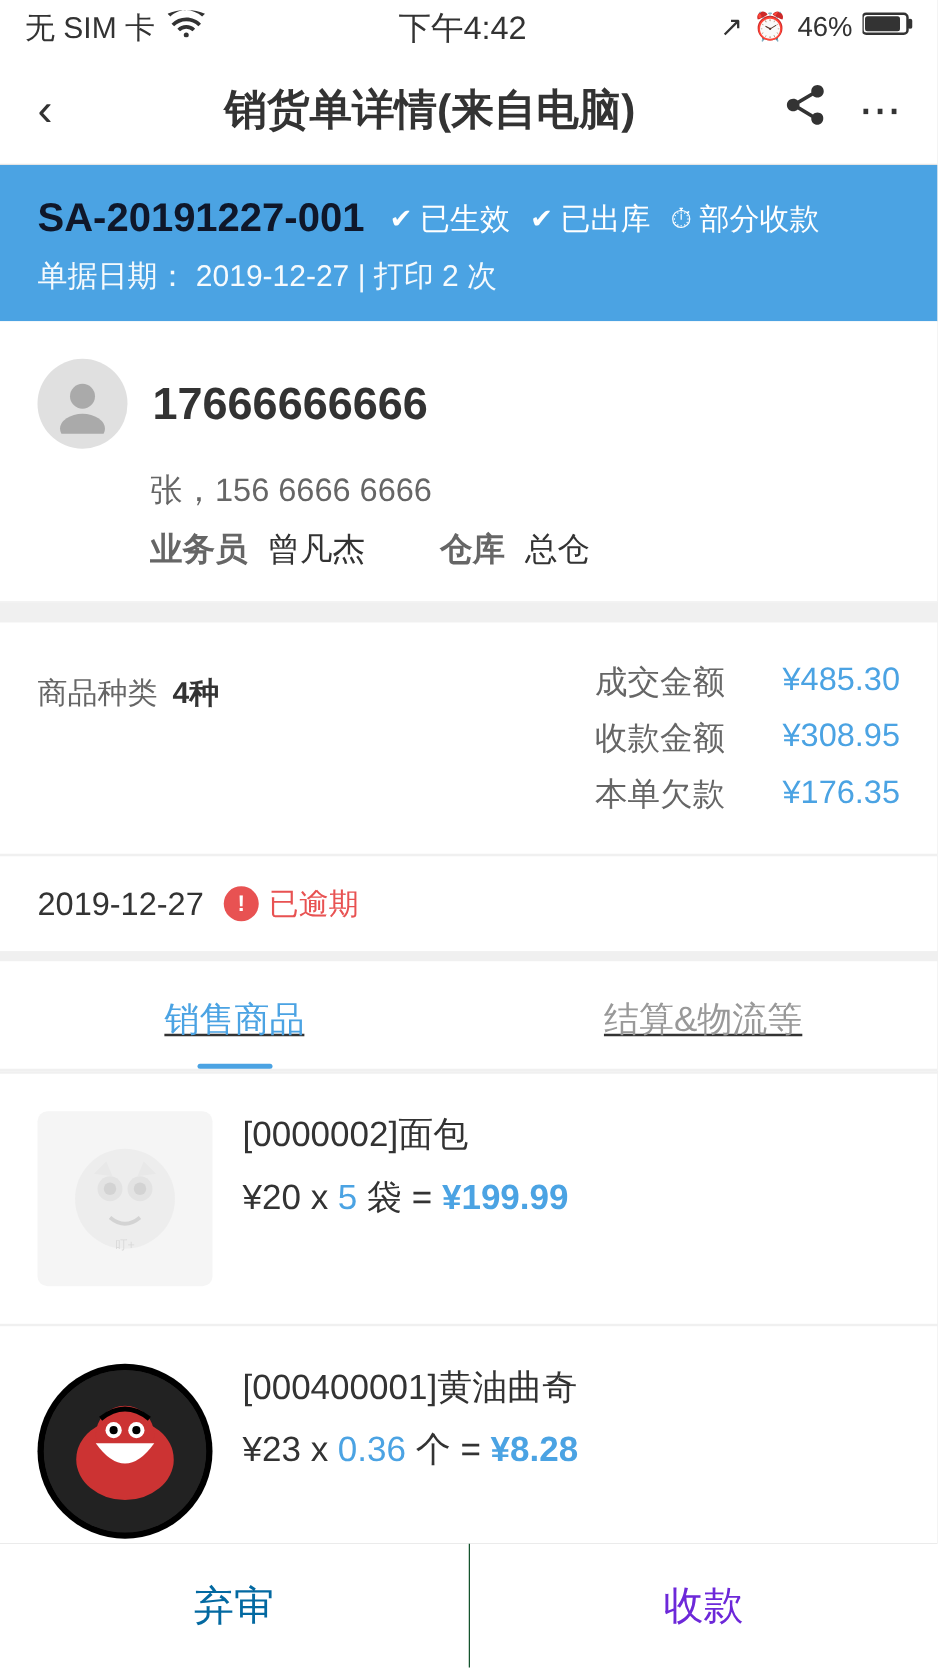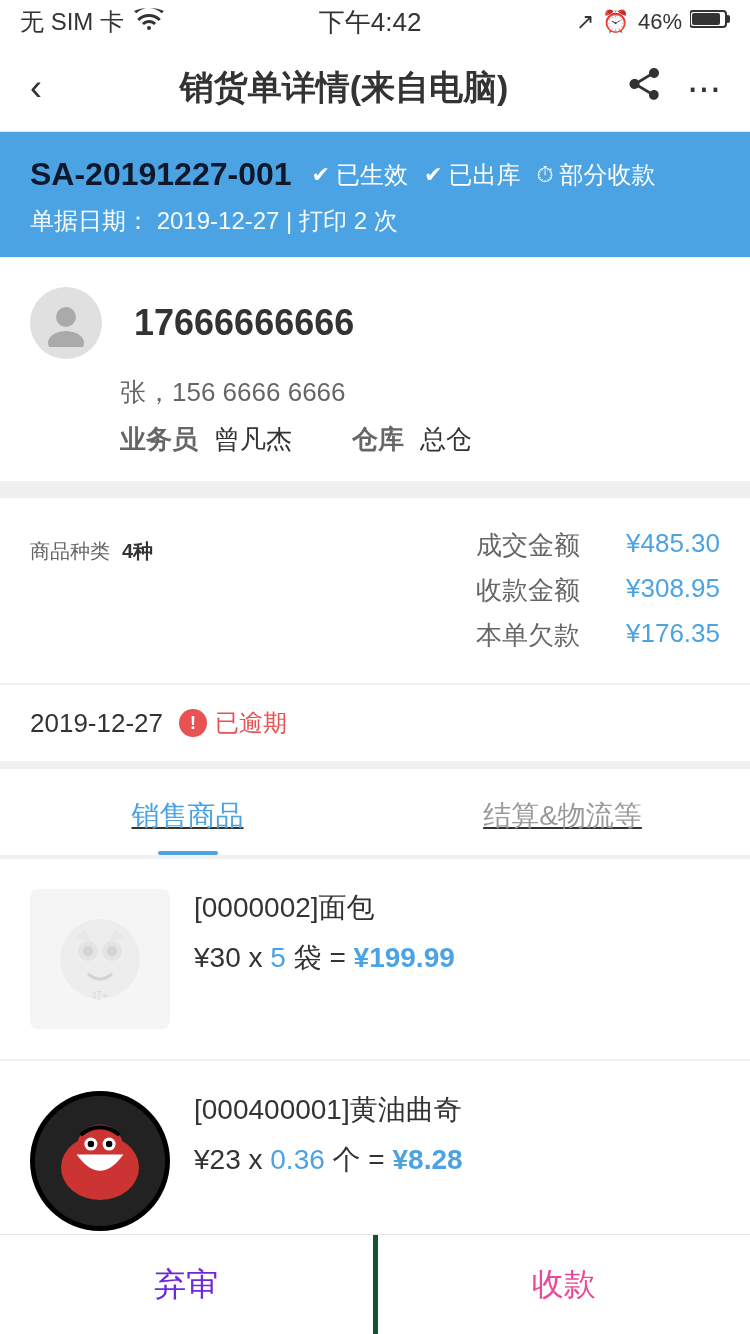--- a/index.html
+++ b/index.html
@@ -99,21 +99,21 @@
     
     .customer-section {
       background: #fff;
       padding: 30px 30px 24px;
       margin-top: 0;
       border-bottom: 1px solid #f0f0f0;
     }
     .customer-top {
       display: flex;
       align-items: center;
-      gap: 32px;
+      gap: 20px;
       margin-bottom: 16px;
     }
     .customer-avatar {
       width: 72px;
       height: 72px;
       border-radius: 36px;
       background: #e0e0e0;
       display: flex;
       align-items: center;
       justify-content: center;
@@ -154,21 +154,21 @@
       background: #fff;
       padding: 30px 30px;
       border-bottom: 1px solid #f0f0f0;
     }
     .stats-row {
       display: flex;
       justify-content: space-between;
       align-items: flex-start;
     }
     .stats-left { display: flex; flex-direction: column; justify-content: center; padding-top: 10px; }
-    .stats-kinds { font-size: 20px; color: #666; display: flex; align-items: center; gap: 12px; }
+    .stats-kinds { font-size: 24px; color: #666; display: flex; align-items: center; gap: 12px; }
     .stats-kinds-value { color: #333; font-weight: 700; }
     .stats-right { display: flex; flex-direction: column; gap: 10px; align-items: flex-end; }
     .stat-item { display: flex; justify-content: flex-end; gap: 20px; font-size: 26px; }
     .stat-label { color: #666; }
     .stat-value { color: #4BA3E3; font-weight: 500; min-width: 120px; text-align: right; }
 
     
     .due-section {
       background: #fff;
       padding: 22px 30px;
@@ -297,22 +297,22 @@
     }
     .bottom-btn {
       flex: 1;
       display: flex;
       align-items: center;
       justify-content: center;
       font-size: 32px;
       font-weight: 500;
       cursor: pointer;
     }
-    .bottom-btn.cancel { color: #6d28d9; border-right: 5px solid #14532d; justify-content: center; }
-    .bottom-btn.confirm { color: #ec4899; }
+    .bottom-btn.cancel { color: #0369a1; border-right: 1px solid #14532d; justify-content: center; }
+    .bottom-btn.confirm { color: #6d28d9; }
 
     
     .owl-placeholder { width: 100px; height: 100px; opacity: 0.3; }
     .product-img-circle {
       width: 130px;
       height: 130px;
       border-radius: 65px;
       overflow: hidden;
       background: #222;
       display: flex;
@@ -469,21 +469,21 @@
           <path d="M25 30 L35 20 L40 32" fill="#ccc"></path>
           <path d="M75 30 L65 20 L60 32" fill="#ccc"></path>
           <text x="50" y="90" text-anchor="middle" font-size="10" fill="#999">叮+</text>
         </svg>
       </div>
       <div class="product-info">
         <div class="product-name">
           <span>[0000002]</span><span>面包</span>
         </div>
         <div class="product-price">
-          <span>¥30</span>
+          <span>¥20</span>
           <span> x </span>
           <span class="price-qty">5</span>
           <span>袋</span>
           <span> = </span>
           <span class="price-total">¥199.99</span>
         </div>
       </div>
     </div>
 
     <div class="product-card" style="margin-top:2px;">

